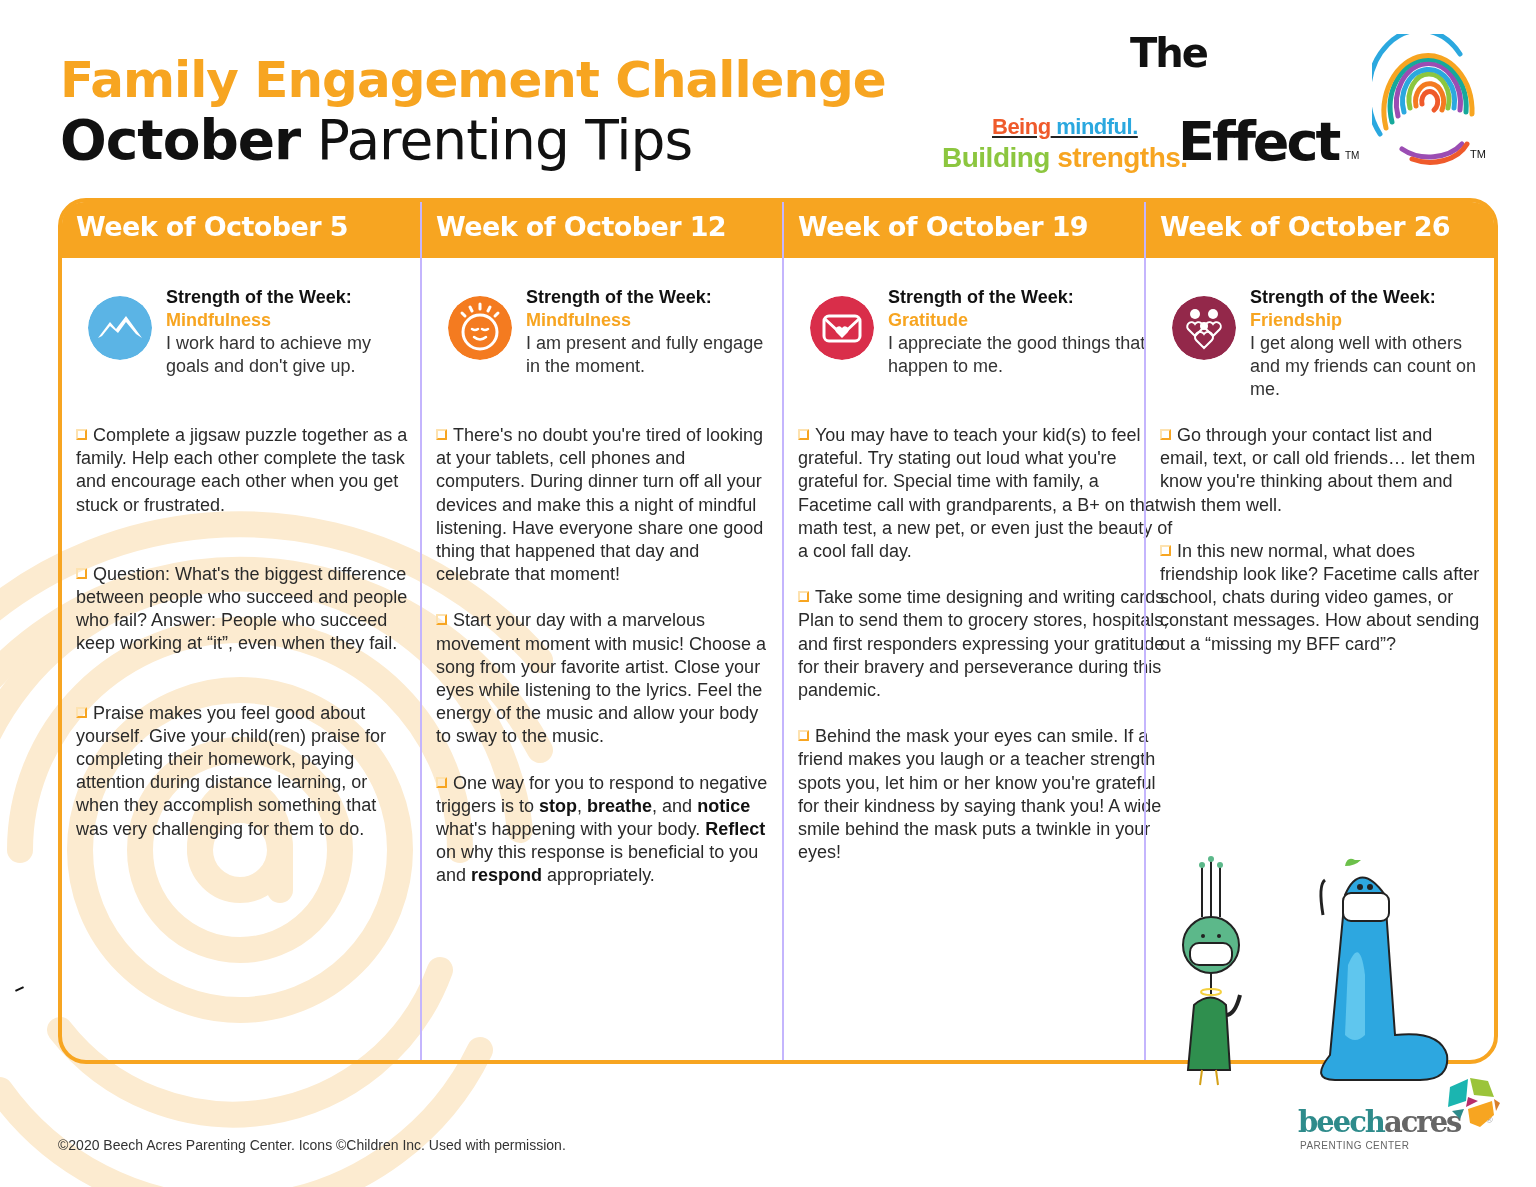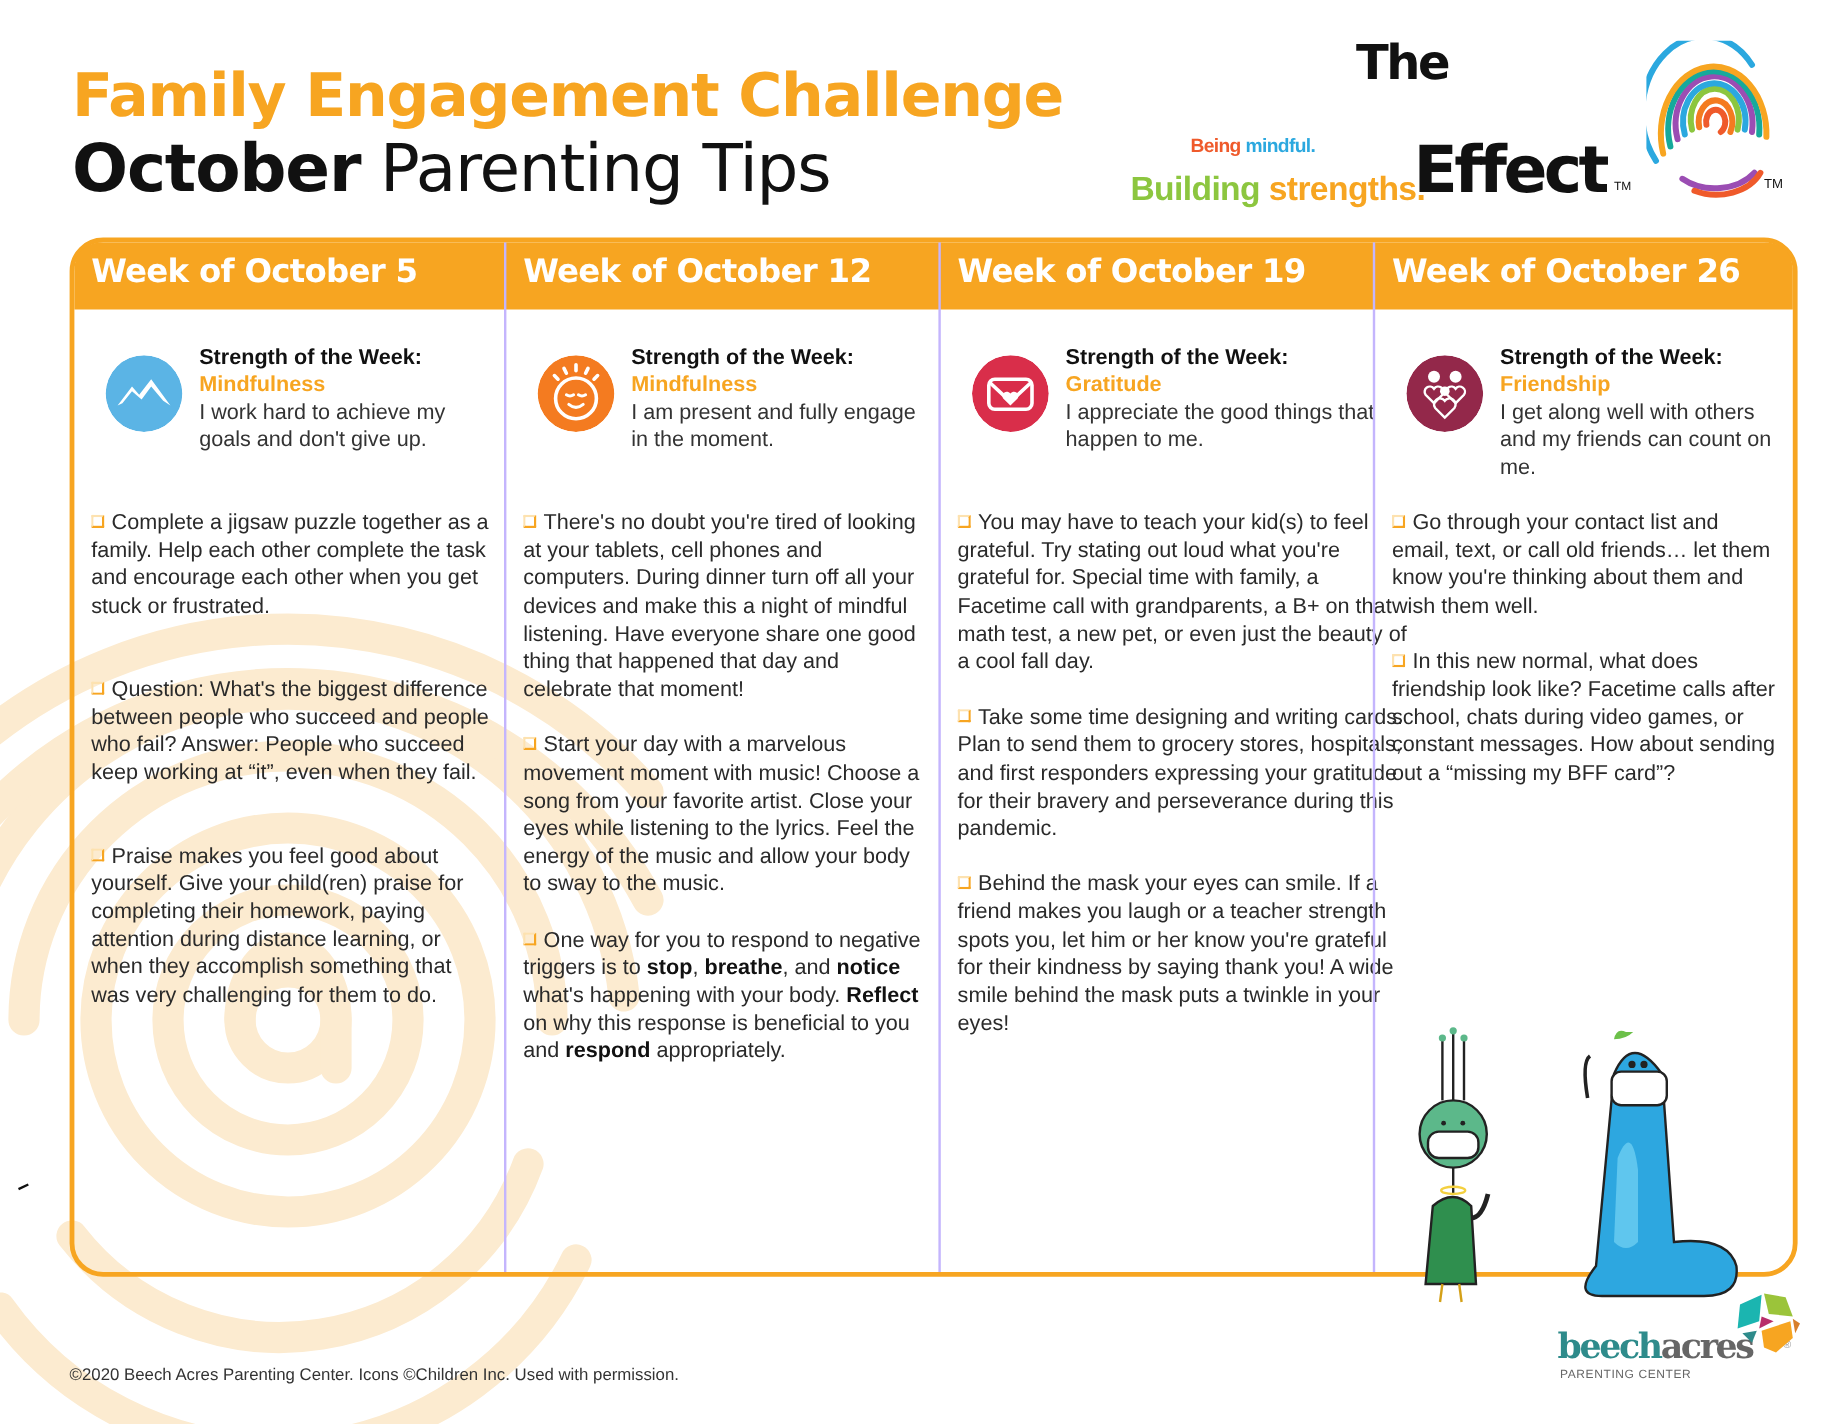--- a/index.html
+++ b/index.html
@@ -12,21 +12,21 @@
   .title-1 { font-family: "DejaVu Sans", sans-serif; font-weight: bold; font-size: 50px; color: #F7A521; letter-spacing: -1px; line-height: 56px; }
   .title-2 { font-family: "DejaVu Sans", sans-serif; font-size: 55px; color: #111; line-height: 64px; letter-spacing: -1px; }
   .title-2 b { font-weight: bold; }
 
   .logo { position: absolute; left: 940px; top: 30px; width: 560px; height: 150px; z-index: 2; }
   .logo-the { position: absolute; left: 190px; top: 0px; font-family: "DejaVu Sans", sans-serif; font-weight: bold; font-size: 40px; color: #111; letter-spacing: -2px; }
   .logo-char { position: absolute; left: 136px; top: 30px; font-family: "DejaVu Sans", sans-serif; font-weight: bold; font-size: 52px; color: #111; letter-spacing: -3px; }
   .logo-effect { position: absolute; left: 238px; top: 80px; font-family: "DejaVu Sans", sans-serif; font-weight: bold; font-size: 54px; color: #111; letter-spacing: -3px; }
   .logo-tm1 { position: absolute; left: 405px; top: 120px; font-size: 10px; color: #111; }
   .logo-tm2 { position: absolute; left: 530px; top: 118px; font-size: 11px; color: #111; }
-  .logo-tag1 { position: absolute; left: 52px; top: 84px; font-weight: bold; font-size: 16px; letter-spacing: -0.5px; }
+  .logo-tag1 { position: absolute; left: 52px; top: 84px; font-weight: bold; font-size: 22px; letter-spacing: -0.5px; text-decoration: underline; }
   .logo-tag2 { position: absolute; left: 2px; top: 112px; font-weight: bold; font-size: 28px; letter-spacing: -0.5px; }
   .logo-print { position: absolute; left: 432px; top: 4px; width: 112px; height: 135px; }
 
   .board { position: absolute; left: 58px; top: 198px; width: 1440px; height: 866px; border: 4px solid #F7A521; border-radius: 28px; z-index: 1; }
   .board-head { position: absolute; left: 0; top: 0; right: 0; height: 56px; background: #F7A521; border-radius: 22px 22px 0 0; }
   .col { position: absolute; top: 0; bottom: 0; }
   .col + .col { border-left: 2px solid #c4b5fd; }
   .col-title { position: absolute; left: 14px; top: 9px; font-family: "DejaVu Sans", sans-serif; font-weight: bold; font-size: 27px; color: #fff; letter-spacing: -0.6px; white-space: nowrap; }
   .col-body { position: absolute; left: 0; right: 0; top: 56px; bottom: 0; }
   .col:first-child .col-body { border-top: none; }

